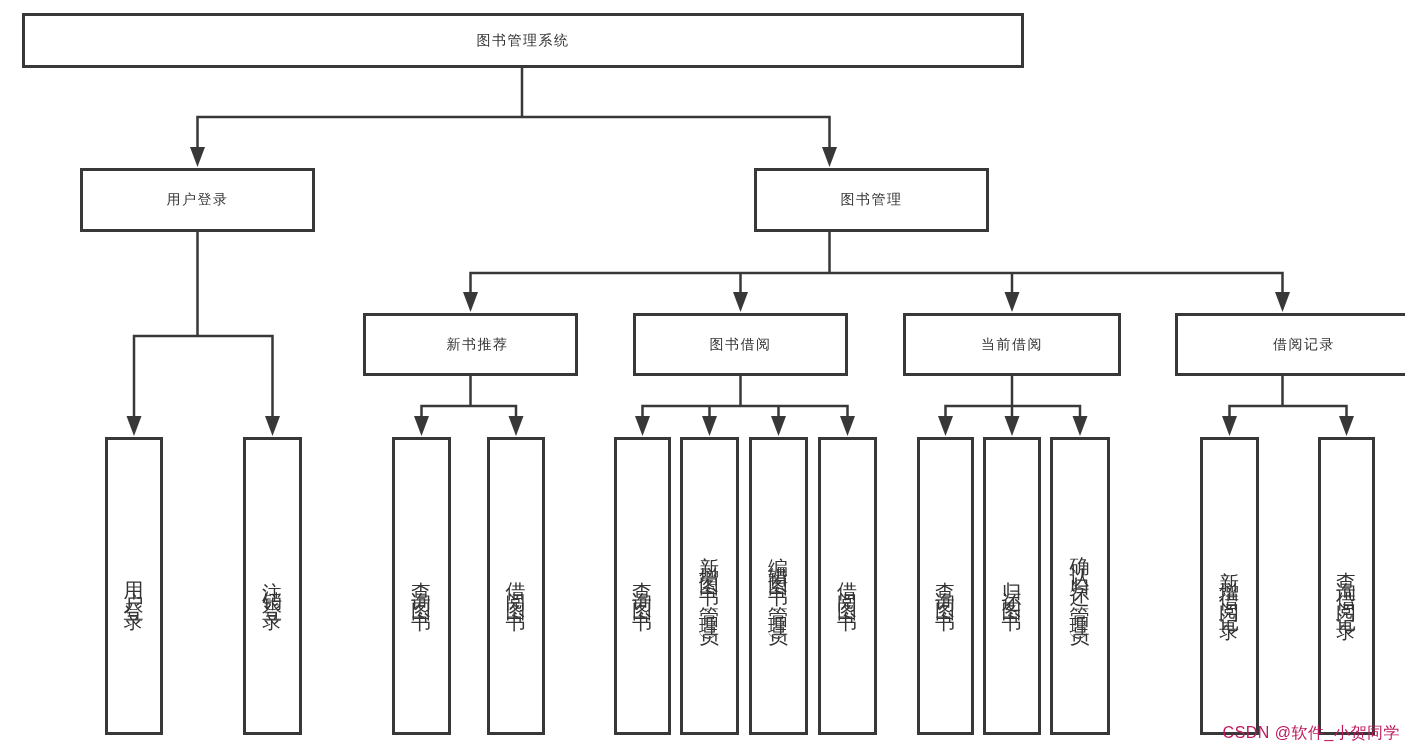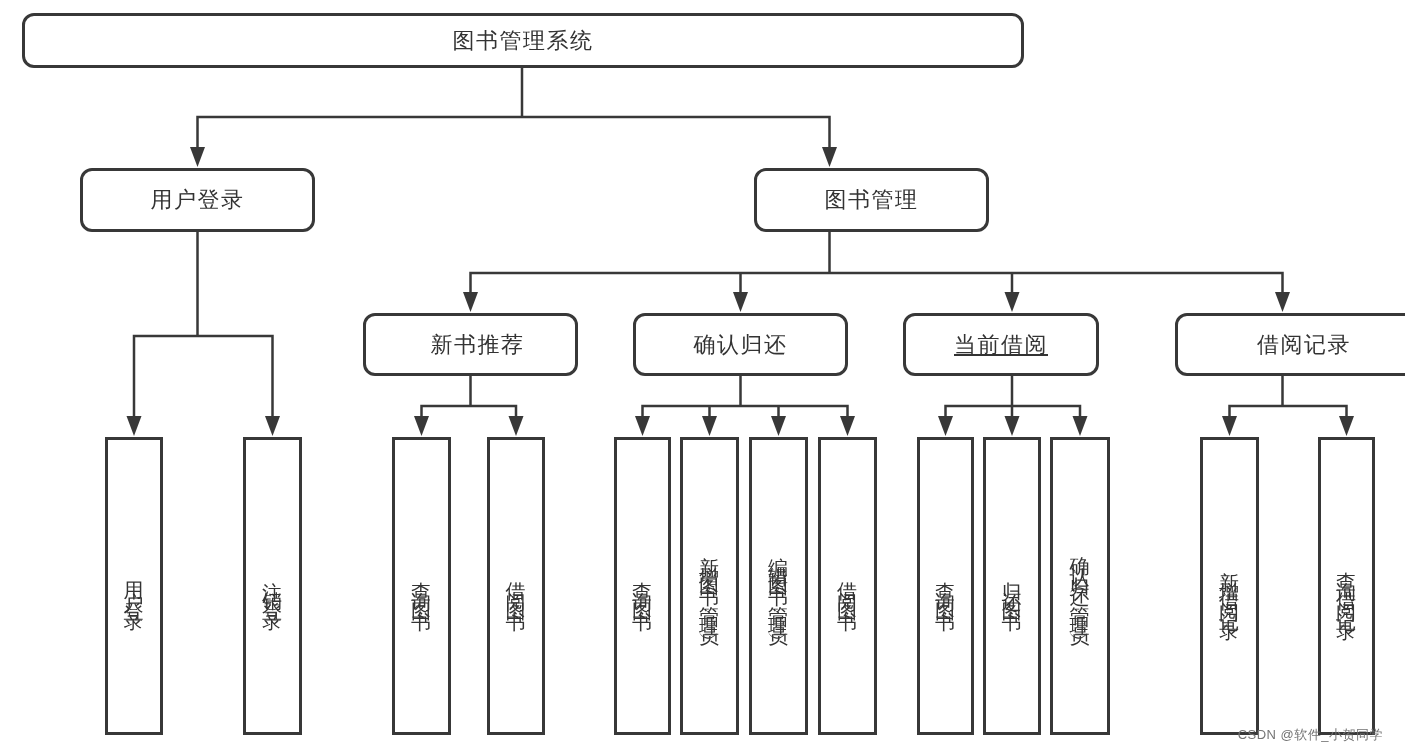--- a/index.html
+++ b/index.html
@@ -26,39 +26,38 @@
     box-sizing: border-box;
     background: #ffffff;
     border: 3px solid #383838;
     color: #333333;
     display: flex;
     align-items: center;
     justify-content: center;
     z-index: 2;
   }
   .hbox {
-    font-size: 22px;
+    font-size: 14px;
     letter-spacing: 1.5px;
     white-space: nowrap;
-    border-radius: 12px;
   }
   .vbox {
     top: 437px;
     height: 298px;
     font-size: 20px;
     writing-mode: vertical-rl;
     letter-spacing: 10px;
     line-height: 1;
   }
   #watermark {
     position: absolute;
-    right: 22px;
+    right: 5px;
     bottom: 3px;
-    font-size: 13px;
-    color: #737373;
+    font-size: 16px;
+    color: #be185d;
     letter-spacing: 0.5px;
     z-index: 5;
     white-space: nowrap;
   }
 </style>
 </head>
 <body>
 
 <div id="canvas">
 
@@ -101,22 +100,22 @@
       <polygon points="1346.5,436 1339,416 1354,416"></polygon>
     </g>
   </svg>
 
   <div class="box hbox" style="left:22px; top:13px; width:1002px; height:55px;">图书管理系统</div>
 
   <div class="box hbox" style="left:80px; top:168px; width:235px; height:64px;">用户登录</div>
   <div class="box hbox" style="left:712px; top:168px; width:235px; height:64px;margin-left:42px;">图书管理</div>
 
   <div class="box hbox" style="left:363px; top:313px; width:215px; height:63px;padding-left:14px;">新书推荐</div>
-  <div class="box hbox" style="left:633px; top:313px; width:215px; height:63px;">确认归还</div>
-  <div class="box hbox" style="left:903px; top:313px; width:196px; height:63px;text-decoration:underline;">当前借阅</div>
+  <div class="box hbox" style="left:633px; top:313px; width:215px; height:63px;">图书借阅</div>
+  <div class="box hbox" style="left:903px; top:313px; width:218px; height:63px;">当前借阅</div>
   <div class="box hbox" style="left:1175px; top:313px; width:258px; height:63px;">借阅记录</div>
 
   <div class="box vbox" style="left:105px; width:58px;">用户登录</div>
   <div class="box vbox" style="left:243px; width:59px;">注销登录</div>
 
   <div class="box vbox" style="left:392px; width:59px;">查询图书</div>
   <div class="box vbox" style="left:487px; width:58px;">借阅图书</div>
 
   <div class="box vbox" style="left:614px; width:57px;">查询图书</div>
   <div class="box vbox" style="left:680px; width:59px;">新增图书（管理员）</div>

